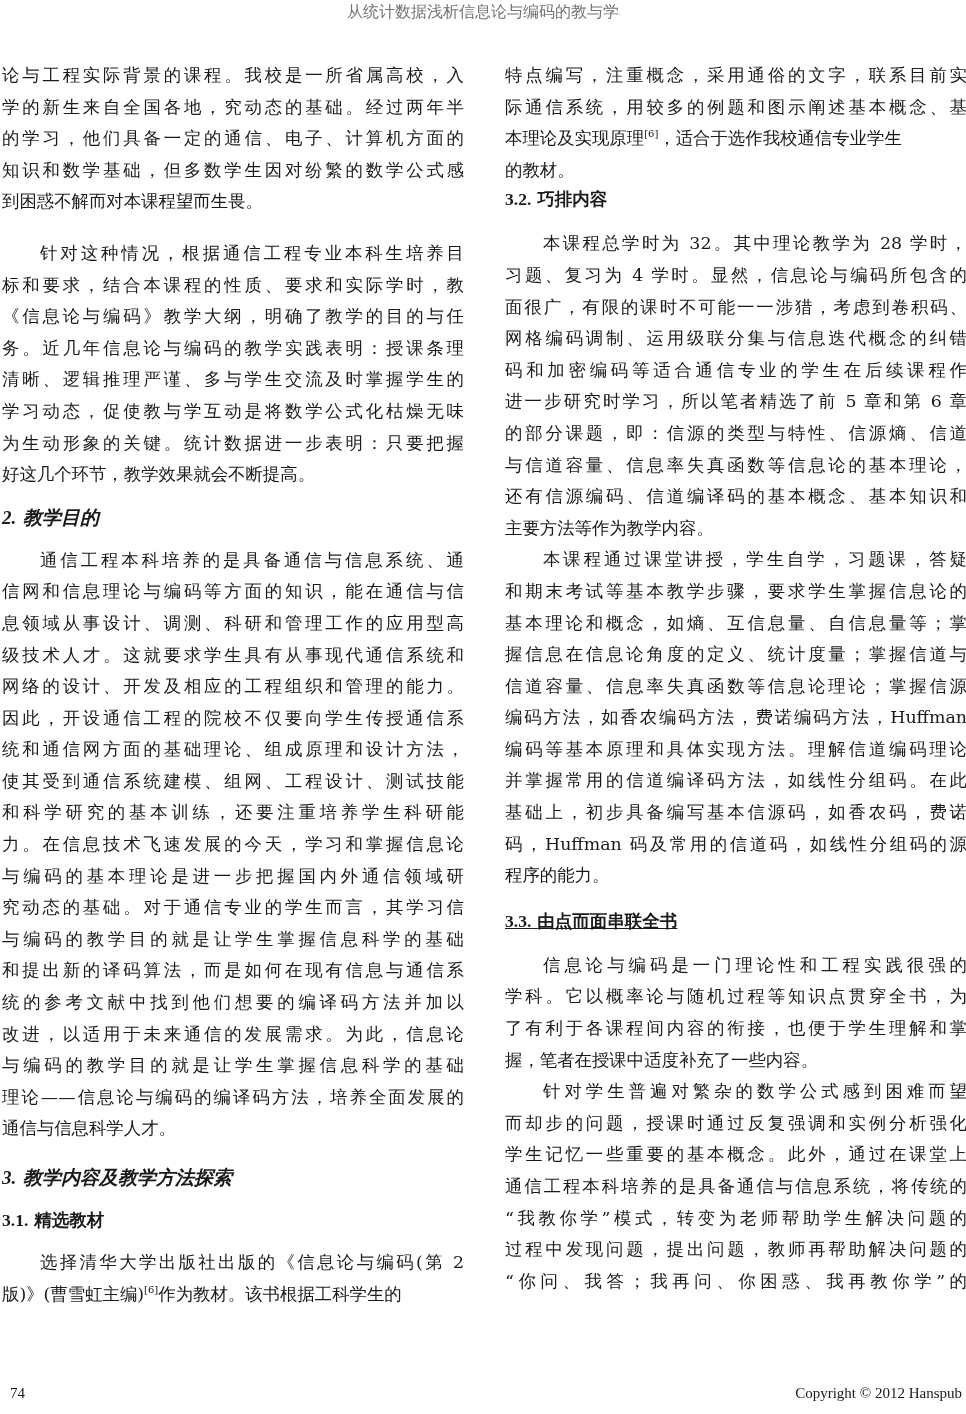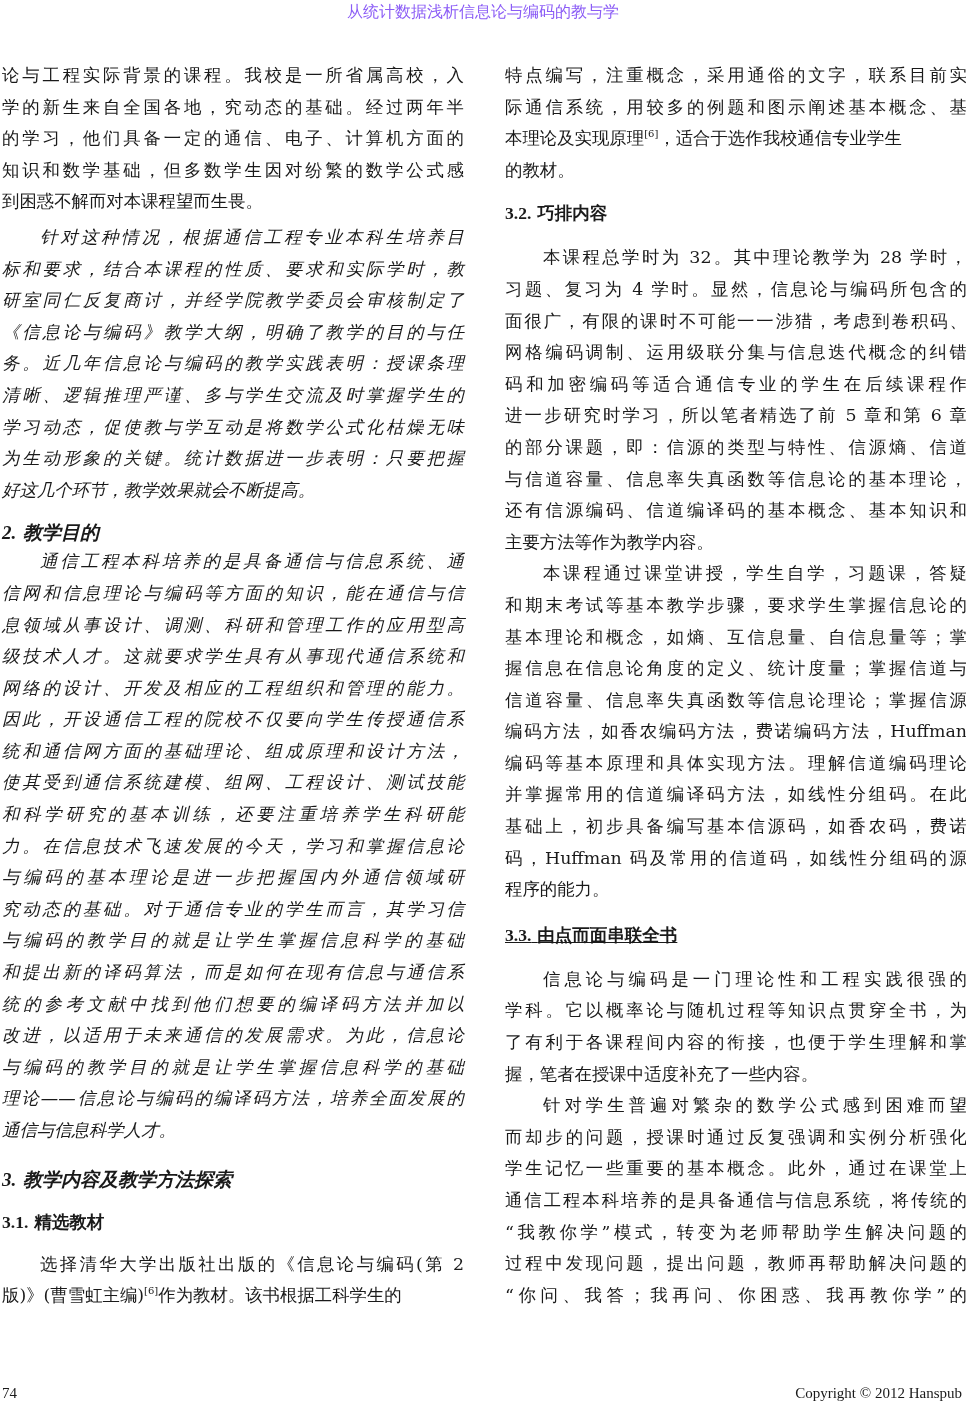--- a/index.html
+++ b/index.html
@@ -1,68 +1,67 @@
 <!DOCTYPE html>
 <html><head>
 <meta charset="utf-8">
 <style>
   html, body { margin:0; padding:0; background:#ffffff; }
   body { width:966px; height:1414px; position:relative; overflow:hidden;
          font-family:"DejaVu Serif","Liberation Serif",serif; color:#1a1a1a; }
   .running-head { position:absolute; top:2px; left:0; width:966px; text-align:center;
-         font-size:16px; line-height:20px; color:#8b5cf6; font-family:"DejaVu Sans","Liberation Sans",sans-serif; }
+         font-size:16px; line-height:20px; color:#737373; font-family:"DejaVu Sans","Liberation Sans",sans-serif; }
   .col { position:absolute; top:60px; width:462px; }
   .col.left { left:2px; }
   .col.right { left:505px; }
   .line { height:31.6px; line-height:31.6px; font-size:17.4px; white-space:nowrap;
           text-align:justify; text-align-last:justify; overflow:visible; }
   .line.last { text-align-last:left; }
   .line.indent { padding-left:38px; }
   .h1 { font-family:"DejaVu Sans","Liberation Sans",sans-serif; font-weight:bold; font-size:19px;
         line-height:28px; height:28px;font-style:italic; }
   .h2 { font-family:"DejaVu Sans","Liberation Sans",sans-serif; font-weight:bold; font-size:17.5px;
         line-height:26px; height:26px; }
   .h-num { font-family:"Liberation Serif","DejaVu Serif",serif; }
   sup { font-size:10px; line-height:0; vertical-align:super; }
-  .footer-left { position:absolute; left:2px; top:1385px; font-size:15px;
+  .footer-left { position:absolute; left:10px; top:1385px; font-size:15px;
        font-family:"Liberation Serif",serif; }
   .footer-right { position:absolute; right:4px; top:1385px; font-size:15px;
        font-family:"Liberation Serif",serif; }
 </style>
 </head>
 <body>
 
 <div class="running-head">从统计数据浅析信息论与编码的教与学</div>
 
 <div class="col left">
   <div>
     <div class="line">论与工程实际背景的课程。我校是一所省属高校，入</div>
     <div class="line">学的新生来自全国各地，究动态的基础。经过两年半</div>
     <div class="line">的学习，他们具备一定的通信、电子、计算机方面的</div>
     <div class="line">知识和数学基础，但多数学生因对纷繁的数学公式感</div>
     <div class="line last">到困惑不解而对本课程望而生畏。</div>
   </div>
-  <div style="margin-top:4px;font-style:italic;">
+  <div style="margin-top:20px;">
     <div class="line indent">针对这种情况，根据通信工程专业本科生培养目</div>
     <div class="line">标和要求，结合本课程的性质、要求和实际学时，教</div>
-    <div class="line">研室同仁反复商讨，并经学院教学委员会审核制定了</div>
     <div class="line">《信息论与编码》教学大纲，明确了教学的目的与任</div>
     <div class="line">务。近几年信息论与编码的教学实践表明：授课条理</div>
     <div class="line">清晰、逻辑推理严谨、多与学生交流及时掌握学生的</div>
     <div class="line">学习动态，促使教与学互动是将数学公式化枯燥无味</div>
     <div class="line">为生动形象的关键。统计数据进一步表明：只要把握</div>
     <div class="line last">好这几个环节，教学效果就会不断提高。</div>
   </div>
 
   <div class="h1" style="margin-top:12px;">
     <span class="h-num">2.</span>
     <span>教学目的</span>
   </div>
 
-  <div style="font-style:italic;">
+  <div style="margin-top:14px;">
     <div class="line indent">通信工程本科培养的是具备通信与信息系统、通</div>
     <div class="line">信网和信息理论与编码等方面的知识，能在通信与信</div>
     <div class="line">息领域从事设计、调测、科研和管理工作的应用型高</div>
     <div class="line">级技术人才。这就要求学生具有从事现代通信系统和</div>
     <div class="line">网络的设计、开发及相应的工程组织和管理的能力。</div>
     <div class="line">因此，开设通信工程的院校不仅要向学生传授通信系</div>
     <div class="line">统和通信网方面的基础理论、组成原理和设计方法，</div>
     <div class="line">使其受到通信系统建模、组网、工程设计、测试技能</div>
     <div class="line">和科学研究的基本训练，还要注重培养学生科研能</div>
     <div class="line">力。在信息技术飞速发展的今天，学习和掌握信息论</div>
@@ -93,21 +92,21 @@
 </div>
 
 <div class="col right">
   <div>
     <div class="line">特点编写，注重概念，采用通俗的文字，联系目前实</div>
     <div class="line">际通信系统，用较多的例题和图示阐述基本概念、基</div>
     <div class="line" style="text-align-last:left;"><span>本理论及实现原理</span><sup>[6]</sup><span>，适合于选作我校通信专业学生</span></div>
     <div class="line last">的教材。</div>
   </div>
 
-  <div class="h2" style="margin-top:14px;">
+  <div class="h2" style="">
     <span class="h-num">3.2.</span>
     <span>巧排内容</span>
   </div>
 
   <div style="margin-top:16px;">
     <div class="line indent">本课程总学时为 32。其中理论教学为 28 学时，</div>
     <div class="line">习题、复习为 4 学时。显然，信息论与编码所包含的</div>
     <div class="line">面很广，有限的课时不可能一一涉猎，考虑到卷积码、</div>
     <div class="line">网格编码调制、运用级联分集与信息迭代概念的纠错</div>
     <div class="line">码和加密编码等适合通信专业的学生在后续课程作</div>

